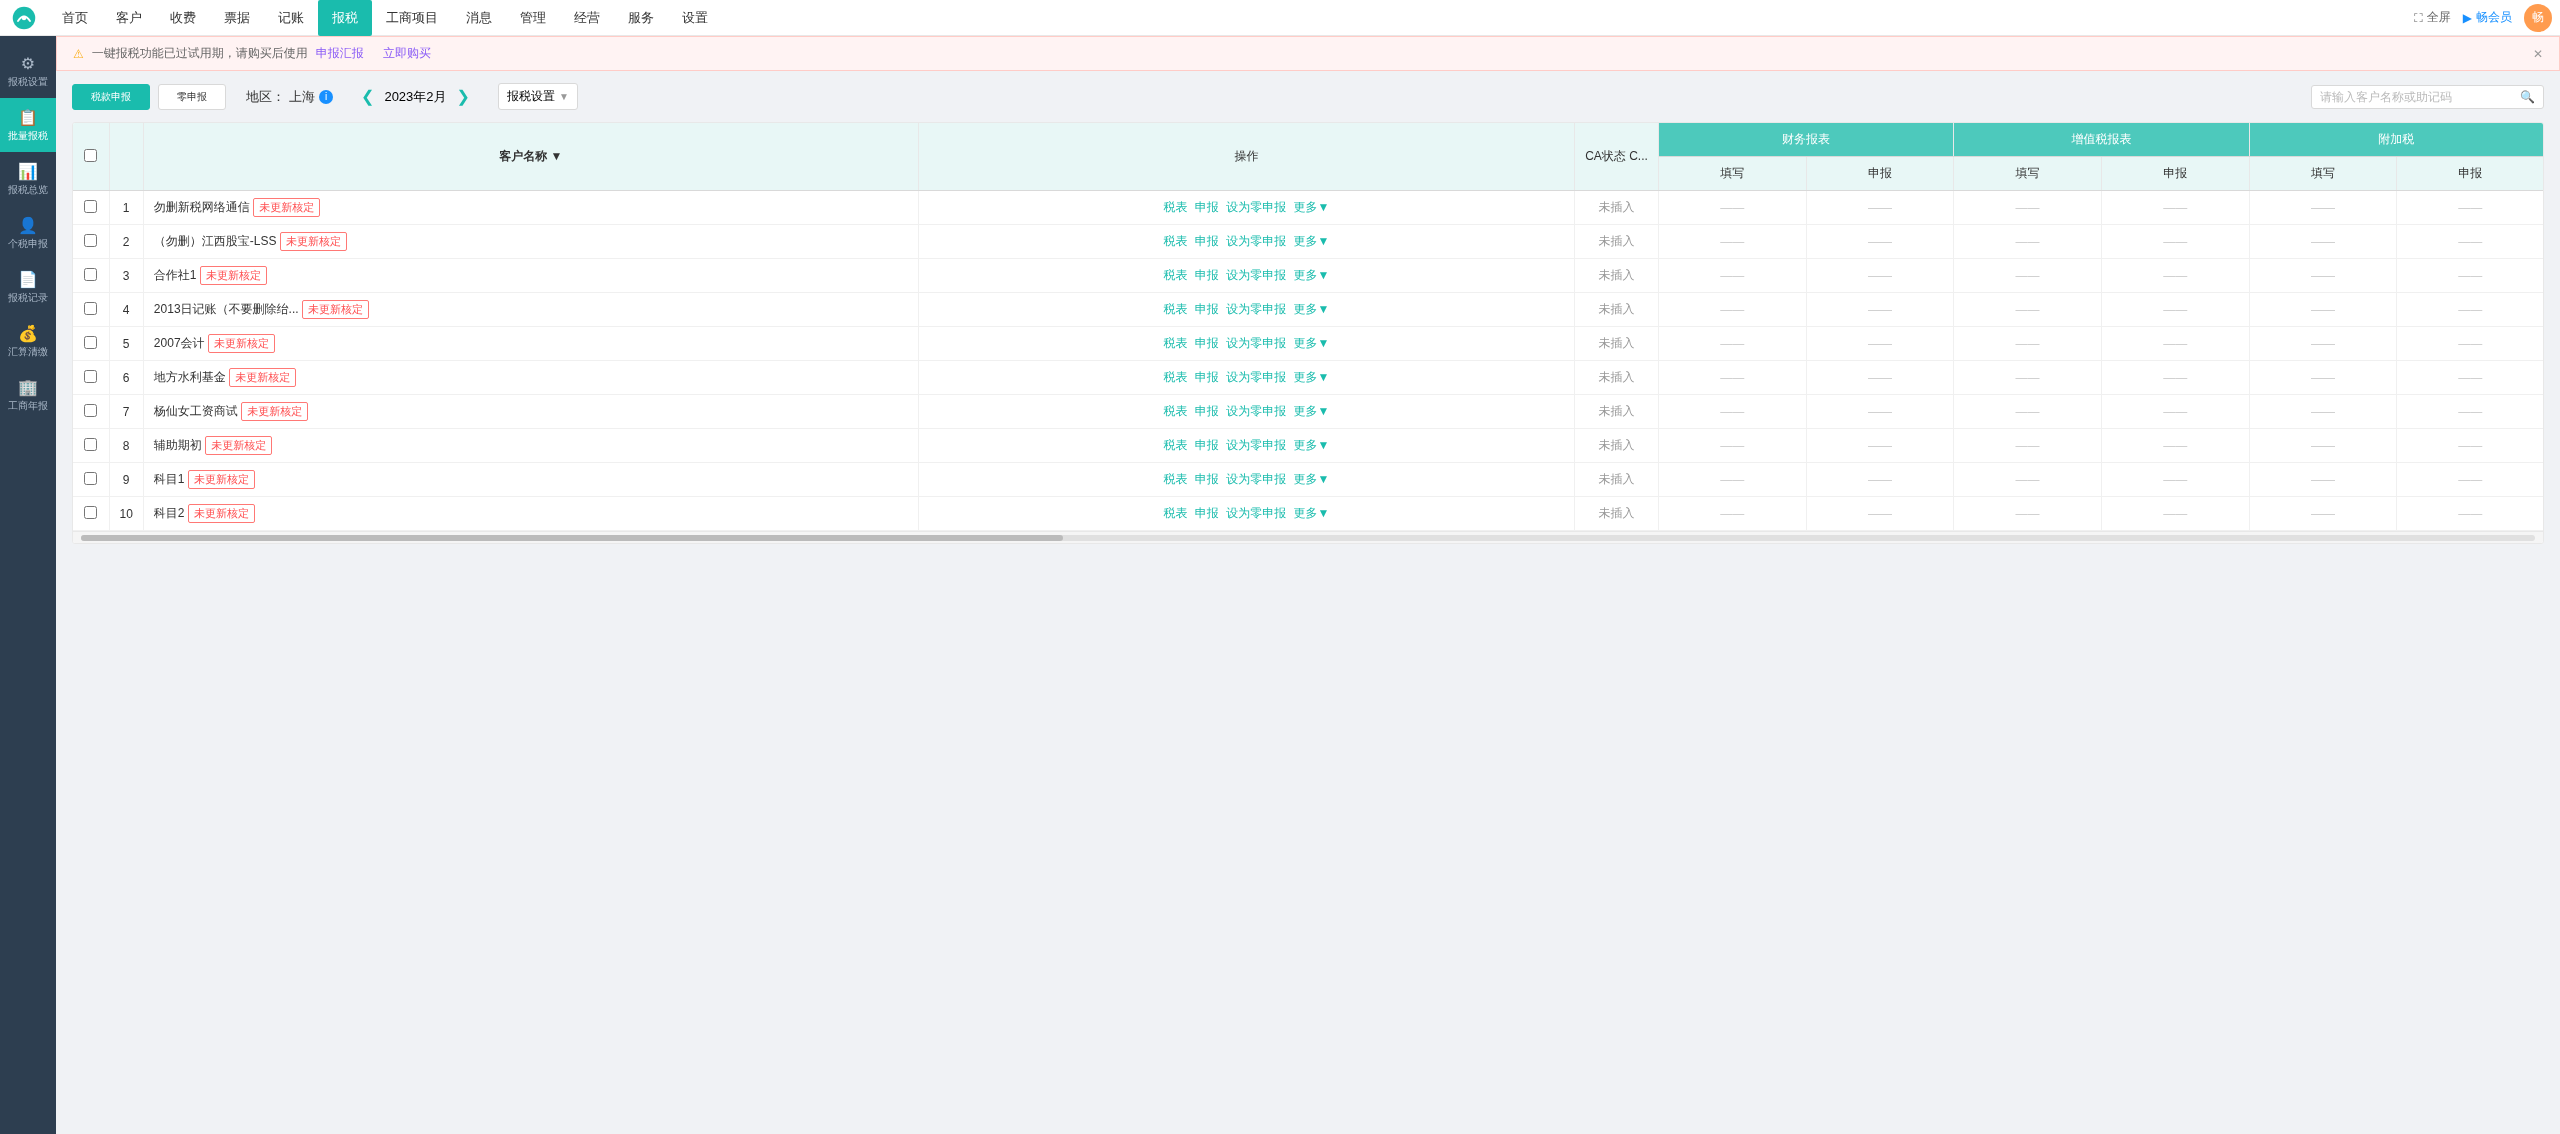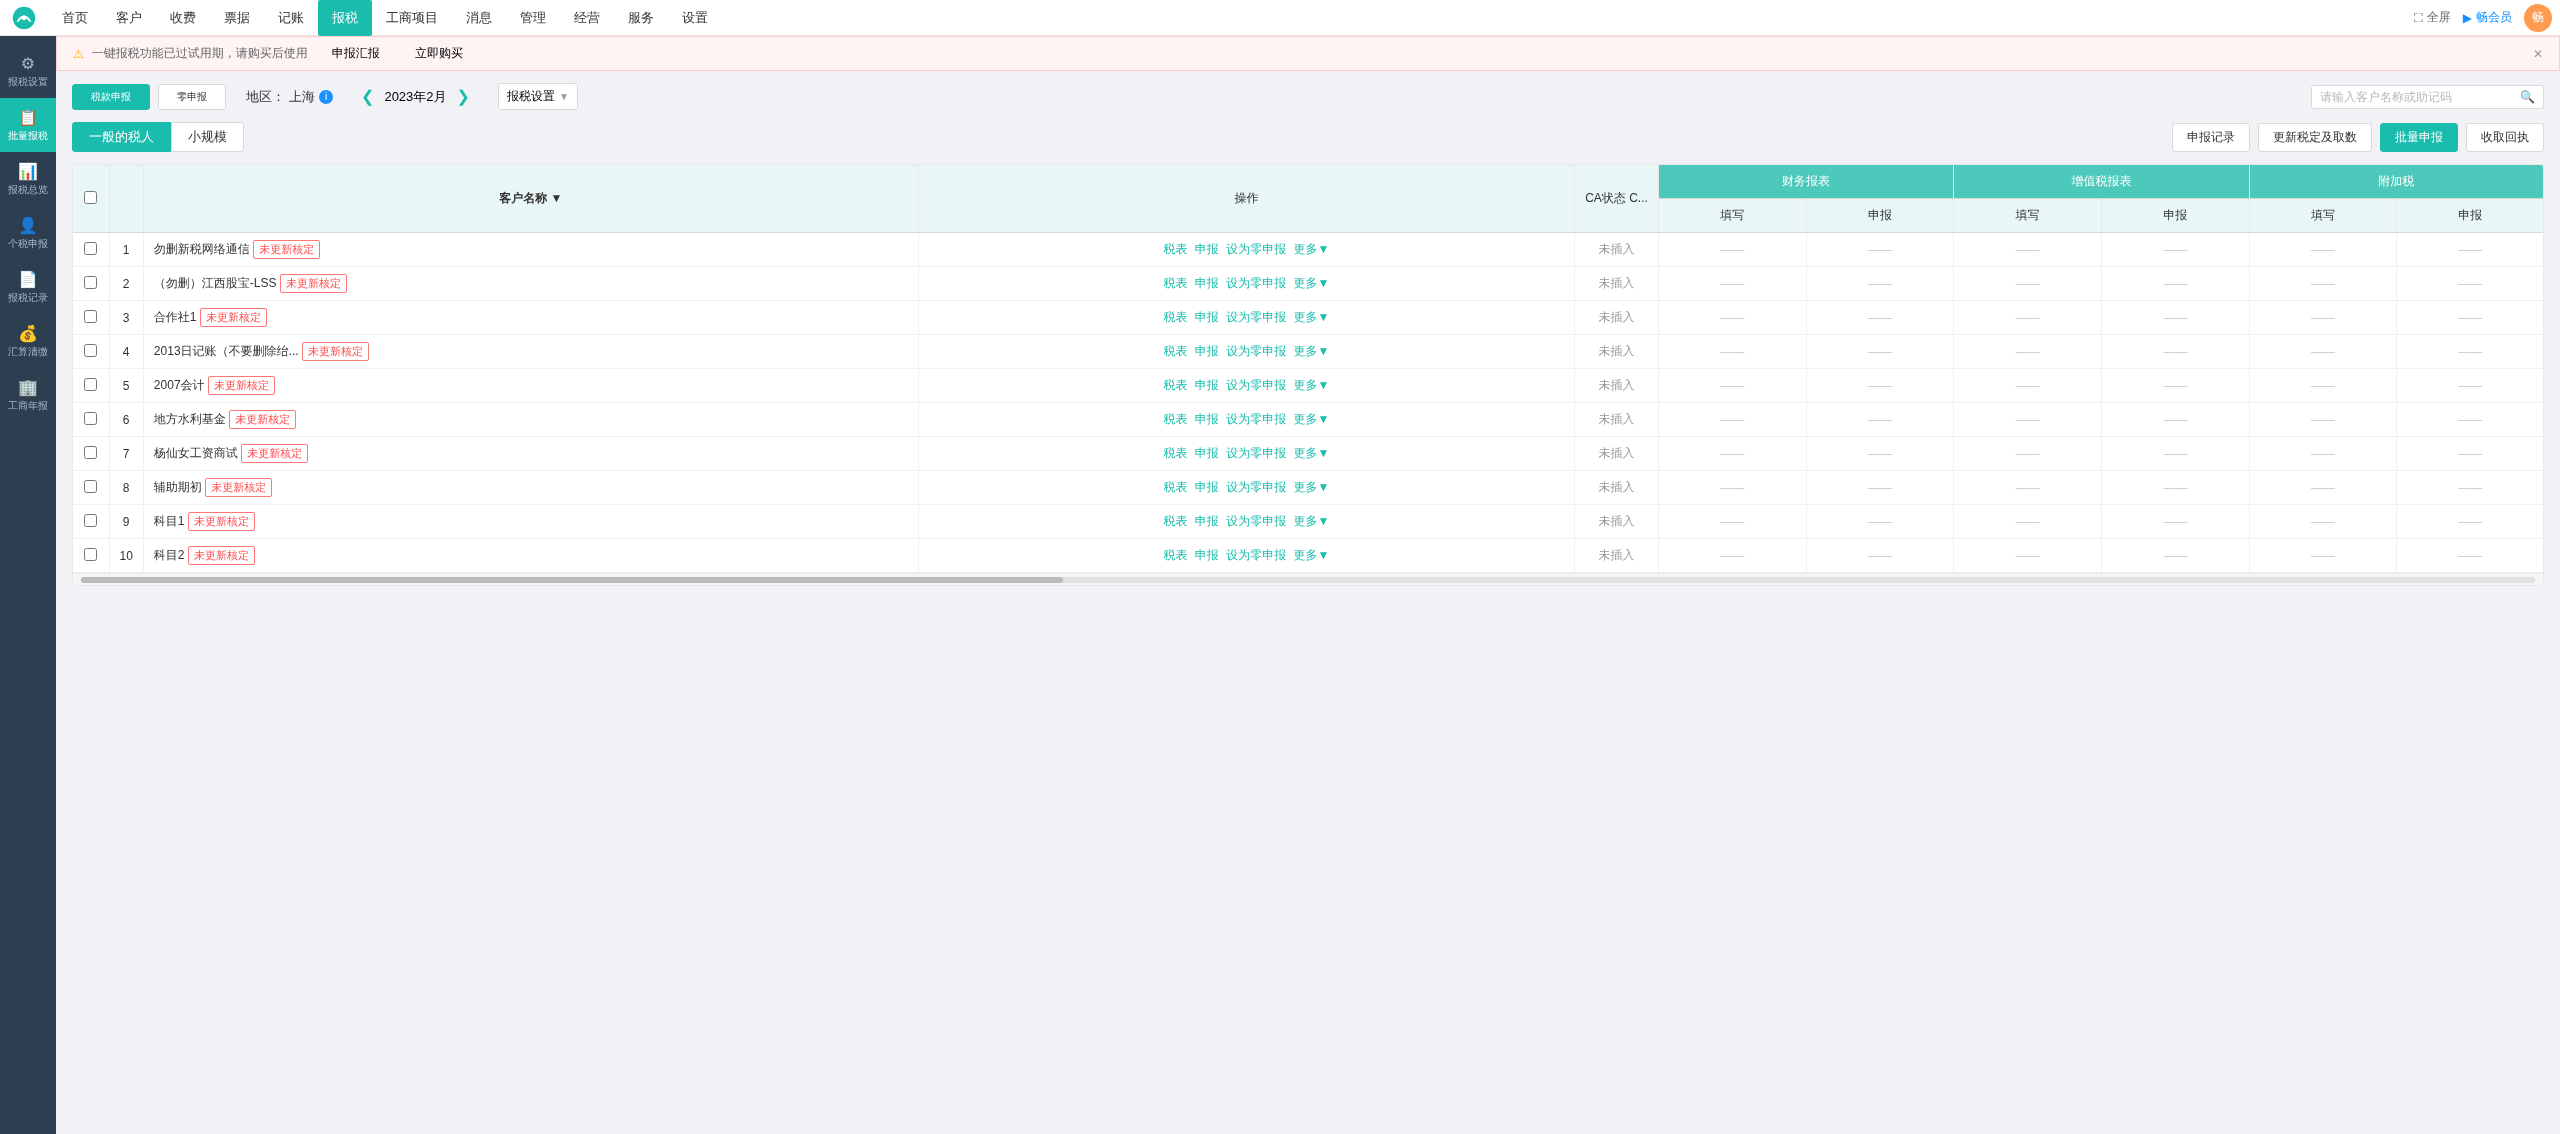--- a/index.html
+++ b/index.html
@@ -25,21 +25,21 @@
     .sidebar-item.active { background: #1abcad; color: #fff; }
     .sidebar-item .si-icon { font-size: 16px; }
     .sidebar-item .si-label { text-align: right; line-height: 1.2; }
 
     
     .content { flex: 1; overflow: auto; padding: 0; background: #f0f2f5; }
 
     
     .banner { background: #fff3f3; border: 1px solid #ffccc7; padding: 8px 16px; display: flex; align-items: center; gap: 8px; font-size: 12px; color: #666; margin-bottom: 0; }
     .banner .banner-icon { color: #faad14; }
-    .banner a { color: #000000; text-decoration: none; margin-left: 16px; }
+    .banner a { color: #8b5cf6; text-decoration: none; }
     .banner .close-btn { margin-left: auto; cursor: pointer; color: #999; }
 
     
     .page-wrapper { padding: 12px 16px; }
 
     
     .tabs-row { display: flex; align-items: center; gap: 8px; margin-bottom: 12px; flex-wrap: wrap; }
     .tab-btn { padding: 5px 18px; border: 1px solid #d9d9d9; border-radius: 3px; cursor: pointer; background: #fff; color: #333; font-size: 10px; }
     .tab-btn.active { background: #1abcad; color: #fff; border-color: #1abcad; }
 
@@ -206,32 +206,20 @@
           <span>报税设置</span>
           <span class="arrow">▼</span>
         </div>
 
         <div class="search-box">
           <input type="text" placeholder="请输入客户名称或助记码" style="">
           <span class="search-icon">🔍</span>
         </div>
       </div>
 
-      <div class="action-row">
-        <div class="taxpayer-tabs">
-          <button class="taxpayer-tab active">一般的税人</button>
-          <button class="taxpayer-tab">小规模</button>
-        </div>
-        <div class="action-btns">
-          <button class="action-btn">申报记录</button>
-          <button class="action-btn">更新税定及取数</button>
-          <button class="action-btn primary">批量申报</button>
-          <button class="action-btn">收取回执</button>
-        </div>
-      </div>
 
       <div class="table-container">
         <table>
           <thead>
             <tr>
               <th rowspan="2" style="width:36px;">
                 <input type="checkbox" style="">
               </th>
               <th rowspan="2" style="width:28px;"></th>
               <th rowspan="2" style="min-width:180px; text-align:center;font-weight:bold;">

